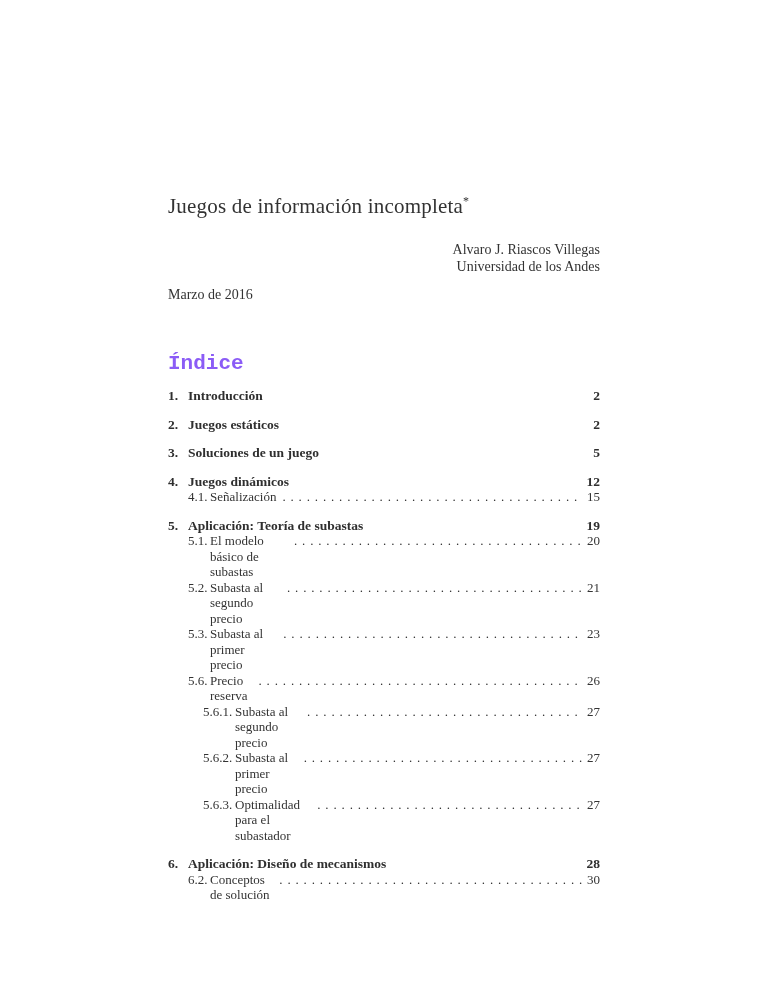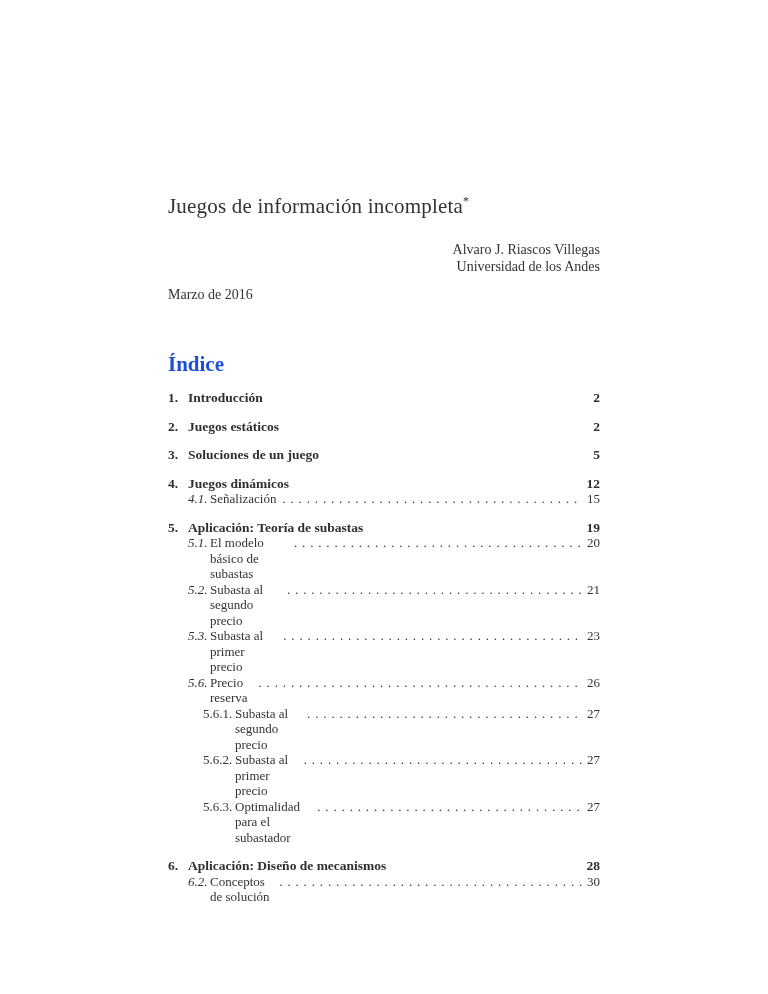--- a/index.html
+++ b/index.html
@@ -36,41 +36,42 @@
   .date-line {
     margin-top: 12px;
     text-align: left;
     font-size: 14px;
   }
   
   .index-heading {
     margin-top: 49px;
     font-size: 21px;
     font-weight: bold;
-    color: #1d4ed8;
+    color: #8b5cf6;
+    font-family: Liberation Mono, monospace;
   }
   .toc { margin-top: 13px; }
   .toc-entry {
     display: flex;
     align-items: baseline;
     font-size: 13px;
     line-height: 15.5px;
   }
   .toc-entry .num { flex: none; }
   .toc-entry .pg { flex: none; text-align: right; }
   .l1 {
     font-weight: bold;
     font-size: 13.5px;
     margin-top: 13px;
     color: #2f2f2f;
   }
   .toc > .l1:first-child { margin-top: 0; }
   .l1 .num { width: 20px; }
   .l2 { padding-left: 20px; }
-  .l2 .num { width: 22px; font-style: italic; }
+  .l2 .num { width: 22px; }
   .l3 { padding-left: 35px; }
   .l3 .num { width: 32px; }
   .fill { flex: 1 1 auto; }
   .dots {
     flex: 1 1 auto;
     overflow: hidden;
     white-space: nowrap;
     margin: 0 5px 0 6px;
   }
   .dots::after {

